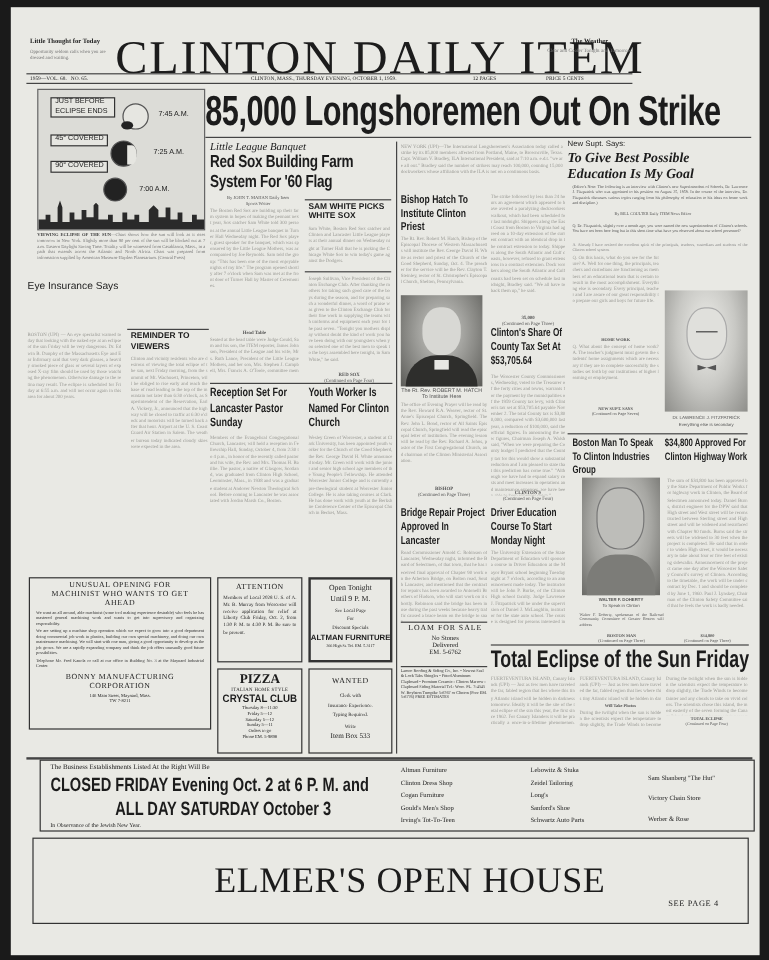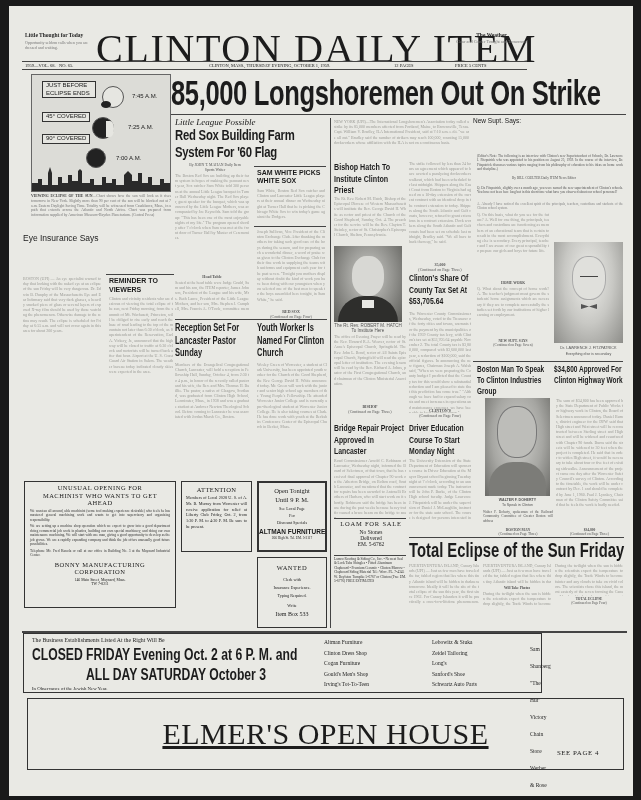--- a/index.html
+++ b/index.html
@@ -78,21 +78,21 @@
   <div class="boxed center" style="left:15px;top:475px;width:152px;height:127px;">
     <div style="font-size:6.5px;line-height:7.5px;letter-spacing:0.5px;padding:2px 14px 0;">UNUSUAL OPENING FOR MACHINIST WHO WANTS TO GET AHEAD</div>
     <div style="font-size:3.6px;line-height:4.5px;text-align:justify;padding:2px 5px 0;color:#333;">We want an all around, able machinist (some tool making experience desirable) who feels he has mastered general machining work and wants to get into supervisory and organizing responsibility.</div>
     <div style="font-size:3.6px;line-height:4.5px;text-align:justify;padding:2px 5px 0;color:#333;">We are setting up a machine shop operation which we expect to grow into a good department doing commercial job work in plastics, building our own special machinery, and doing our own maintenance machining. We will start with one man, giving a good opportunity to develop as the job grows. We are a rapidly expanding company and think the job offers unusually good future possibilities.</div>
     <div style="font-size:3.6px;line-height:4.5px;text-align:justify;padding:2px 5px 0;color:#333;">Telephone Mr. Fred Kanola or call at our office in Building No. 3 at the Maynard Industrial Center.</div>
     <div style="font-size:6.5px;line-height:7.5px;letter-spacing:0.5px;padding:3px 16px 0;">BONNY MANUFACTURING CORPORATION</div>
     <div style="font-size:3.8px;margin-top:2px;">146 Main Street, Maynard, Mass.</div>
     <div style="font-size:3.8px;">TW 7-8211</div>
   </div>
 
-  <div class="abs serif" style="left:166px;top:111px;font-size:9px;font-style:italic;">Little League Possible</div>
+  <div class="abs serif" style="left:166px;top:111px;font-size:9px;font-style:italic;">Little League Banquet</div>
   <div class="abs sans" style="left:166px;top:121px;width:200px;font-size:14.5px;line-height:17px;font-weight:bold;transform:scaleX(0.78);transform-origin:left top;letter-spacing:-0.3px;">Red Sox Building Farm System For '60 Flag</div>
   <div class="abs" style="left:176px;top:157px;width:60px;font-size:3.8px;line-height:4.5px;text-align:center;color:#555;">By JOHN T. MAHAN  Daily Item Sports Writer</div>
   <div class="abs filler" style="left:166px;top:167px;width:74px;height:100px;">The Boston Red Sox are building up their farm system in hopes of making the pennant next year, Sox catcher Sam White told 300 persons at the annual Little League banquet in Turner Hall Wednesday night. The Red Sox player, guest speaker for the banquet, which was sponsored by the Little League Mothers, was accompanied by Joe Reynolds. Sam told the group: "This has been one of the most enjoyable nights of my life." The program opened shortly after 7 o'clock when Sam was met at the front door of Turner Hall by Master of Ceremonies.</div>
   <div class="abs" style="left:166px;top:268px;width:74px;text-align:center;font-size:4px;font-weight:bold;color:#555;">Head Table</div>
   <div class="abs filler" style="left:166px;top:274px;width:74px;height:32px;">Seated at the head table were Judge Gould, Sam and his son, the ITEM reporter, James Johnson, President of the League and his wife, Mrs. Ruth Lance, President of the Little League Mothers, and her son, Mrs. Stephen J. Campbell, Mrs. Francis A. O'Toole, committee members and</div>
 
   <div class="rule" style="left:245px;top:160px;width:72px;height:1.2px;"></div>
   <div class="abs sans" style="left:248px;top:163px;width:72px;font-size:7px;line-height:8px;font-weight:bold;">SAM WHITE PICKS WHITE SOX</div>
   <div class="abs filler" style="left:248px;top:182px;width:68px;height:38px;">Sam White, Boston Red Sox catcher and Clinton and Lancaster Little League players at their annual dinner on Wednesday night at Turner Hall that he is picking the Chicago White Sox to win today's game against the Dodgers.</div>
   <div class="rule" style="left:245px;top:220px;width:72px;height:0.8px;"></div>
@@ -116,20 +116,31 @@
   <div class="boxed center" style="left:248px;top:475px;width:70px;height:71px;border-width:2px;">
     <div style="font-size:6.5px;margin-top:4px;">Open Tonight</div>
     <div style="font-size:6.5px;margin-top:2px;">Until 9 P. M.</div>
     <div style="font-size:4.2px;margin-top:3px;">See Local Page</div>
     <div style="font-size:4.2px;margin-top:2px;">For</div>
     <div style="font-size:4.2px;margin-top:2px;">Discount Specials</div>
     <div class="sans" style="font-size:6.5px;font-weight:bold;margin-top:3px;white-space:nowrap;">ALTMAN FURNITURE</div>
     <div style="font-size:3.4px;margin-top:1px;">266 High St. Tel. EM. 5-3117</div>
   </div>
 
+  <div class="boxed center" style="left:172px;top:551px;width:71px;height:71px;">
+    <div style="font-size:11px;font-weight:bold;line-height:11px;margin-top:3px;">PIZZA</div>
+    <div style="font-size:4px;letter-spacing:0.3px;">ITALIAN HOME STYLE</div>
+    <div class="sans" style="font-size:9px;line-height:11px;font-weight:bold;transform:scaleX(0.9);">CRYSTAL CLUB</div>
+    <div style="font-size:3.8px;line-height:4.8px;">Thursday 8—11:30</div>
+    <div style="font-size:3.8px;line-height:4.8px;">Friday 5—12</div>
+    <div style="font-size:3.8px;line-height:4.8px;">Saturday 5—12</div>
+    <div style="font-size:3.8px;line-height:4.8px;">Sunday 5—11</div>
+    <div style="font-size:3.8px;line-height:4.8px;">Orders to go</div>
+    <div style="font-size:3.8px;line-height:4.8px;">Phone EM. 5-9898</div>
+  </div>
   <div class="boxed center" style="left:248px;top:551px;width:70px;height:71px;">
     <div style="font-size:6.5px;letter-spacing:0.5px;margin-top:6px;">WANTED</div>
     <div style="font-size:4.2px;margin-top:6px;">Clerk with</div>
     <div style="font-size:4.2px;margin-top:3px;">Insurance Experience.</div>
     <div style="font-size:4.2px;margin-top:3px;">Typing Required.</div>
     <div style="font-size:4.2px;margin-top:5px;">Write</div>
     <div style="font-size:6px;margin-top:3px;">Item Box 533</div>
   </div>
 
   <div class="rule" style="left:321px;top:112px;width:0.8px;height:510px;"></div>
@@ -172,20 +183,21 @@
   <div class="abs center" style="left:325px;top:514px;width:74px;">
     <div style="font-size:6.5px;letter-spacing:0.8px;">LOAM FOR SALE</div>
     <div style="font-size:5.5px;margin-top:2px;">No Stones</div>
     <div style="font-size:5.5px;">Delivered</div>
     <div style="font-size:5.5px;">EM. 5-6762</div>
   </div>
   <div class="rule" style="left:325px;top:549px;width:72px;height:0.6px;"></div>
   <div class="abs" style="left:325px;top:551px;width:72px;height:48px;font-size:3.5px;line-height:4.4px;color:#333;overflow:hidden;">Lamco Roofing &amp; Siding Co., Inc. • Newest Seal &amp; Lock Tabs Shingles • Fitted Aluminum Clapboard • Premium Ceramic - Clinton Marrow - Clapboard Siding Material Tel.: Worc. PL. 7-4345  W. Boylston Tumpike 5-6767 or Clinton (Free EM. 5-6776) FREE ESTIMATES</div>
 
   <div class="abs sans" style="left:464px;top:111px;font-size:6.5px;">New Supt. Says:</div>
+  <div class="abs serif" style="left:464px;top:120px;width:150px;font-size:11.5px;line-height:13px;font-style:italic;font-weight:bold;">To Give Best Possible Education Is My Goal</div>
   <div class="abs" style="left:468px;top:148px;width:146px;font-size:3.4px;line-height:4.3px;color:#555;text-align:justify;">(Editor's Note: The following is an interview with Clinton's new Superintendent of Schools, Dr. Lawrence J. Fitzpatrick who was appointed to his position on August 25, 1959. In the course of the interview, Dr. Fitzpatrick discusses various topics ranging from his philosophy of education to his ideas on home work and discipline.)</div>
   <div class="abs" style="left:500px;top:170px;width:70px;font-size:3.4px;line-height:4.3px;text-align:center;color:#555;">By BILL COULTER  Daily ITEM News Editor</div>
   <div class="abs" style="left:468px;top:180px;width:146px;font-size:3.4px;line-height:4.3px;color:#555;text-align:justify;">Q. Dr. Fitzpatrick, slightly over a month ago, you were named the new superintendent of Clinton's schools. You have not been here long but in this short time what have you observed about our school personnel?</div>
   <div class="abs" style="left:468px;top:196px;width:146px;font-size:3.4px;line-height:4.3px;color:#888;text-align:justify;">A. Already I have noticed the excellent spirit of the principals, teachers, custodians and students of the Clinton school system.</div>
   <div class="abs filler" style="left:468px;top:206px;width:72px;height:68px;">Q. On this basis, what do you see for the future? A. Well for one thing, the principals, teachers and custodians are functioning as members of an educational team that is certain to result in the most accomplishment. Everything else is secondary. Every principal, teacher and I are aware of our great responsibility to prepare our girls and boys for future life.</div>
   <div class="abs" style="left:468px;top:275px;width:72px;font-size:3.6px;font-weight:bold;text-align:center;color:#555;">HOME WORK</div>
   <div class="abs filler" style="left:468px;top:280px;width:72px;height:52px;">Q. What about the concept of home work? A. The teacher's judgment must govern the students' home assignments which are necessary if they are to complete successfully the studies set forth by our institutions of higher learning or employment.</div>
   <div class="abs center" style="left:468px;top:333px;width:72px;font-size:3.6px;color:#555;">
     <div style="font-weight:bold;">NEW SUPT. SAYS</div>
     <div>(Continued on Page Seven)</div>
@@ -226,21 +238,21 @@
   <div class="abs filler" style="left:474px;top:557px;width:68px;height:22px;">FUERTEVENTURA ISLAND, Canary Islands (UPI) — Just as few men have traveled the far, fabled region that lies where this tiny Atlantic island will be hidden in darkness tomorrow. Ideally it will be the site of the total eclipse of the sun this year, the first since 1962. For Canary Islanders it will be practically a once-in-a-lifetime phenomenon. For the scientists who have been flocking here from many parts of the world during the past weeks, it is the focal point of year and future months of hard work. The solar eclipse will occur when the moon, orbiting the earth, slips across the line of sight between observers here and the sun. Looking through dark glasses against the glare of the sun, an observer will see the moon gradually sliding across the face of the sun until it is completely covered.</div>
   <div class="abs" style="left:474px;top:580px;width:68px;font-size:3.6px;font-weight:bold;text-align:center;color:#555;">Will Take Photos</div>
   <div class="abs filler" style="left:474px;top:585px;width:68px;height:15px;">During the twilight when the sun is hidden the scientists expect the temperature to drop slightly, the Trade Winds to become fainter and any clouds to take on vivid colors. The scientists chose this island, the most easterly of the seven forming the Canary Island archipelago, because it is nearest to the West African coast. Here, right in the center of the band, scientists from the United States, Great Britain, Germany, Holland and Spain have taken up their positions.</div>
   <div class="abs filler" style="left:546px;top:557px;width:68px;height:33px;">During the twilight when the sun is hidden the scientists expect the temperature to drop slightly, the Trade Winds to become fainter and any clouds to take on vivid colors. The scientists chose this island, the most easterly of the seven forming the Canary Island archipelago, because it is nearest to the West African coast. Here, right in the center of the band, scientists from the United States, Great Britain, Germany, Holland and Spain have taken up their positions.</div>
   <div class="abs center" style="left:546px;top:591px;width:68px;font-size:3.4px;color:#555;">
     <div style="font-weight:bold;">TOTAL ECLIPSE</div>
     <div>(Continued on Page Four)</div>
   </div>
 
   <div class="rule" style="left:13px;top:625px;width:605px;height:1.5px;"></div>
-  <div class="boxed" style="left:14px;top:627px;width:519px;height:60px;border-width:1px;text-decoration:underline;">
+  <div class="boxed" style="left:24px;top:627px;width:596px;height:60px;border-width:1px;text-decoration:underline;">
     <div class="abs" style="left:8px;top:3px;font-size:5.8px;">The Business Establishments Listed At the Right Will Be</div>
     <div class="abs sans" style="left:8px;top:12px;font-size:16px;font-weight:bold;white-space:nowrap;transform:scaleX(0.76);transform-origin:left top;">CLOSED FRIDAY Evening Oct. 2 at 6 P. M. and</div>
     <div class="abs sans" style="left:62px;top:32px;font-size:16px;font-weight:bold;white-space:nowrap;transform:scaleX(0.76);transform-origin:left top;">ALL DAY SATURDAY October 3</div>
     <div class="abs" style="left:8px;top:52px;font-size:4.8px;">In Observance of the Jewish New Year.</div>
 
     <div class="abs" style="left:300px;top:3px;font-size:5.5px;line-height:10.5px;">
       <div>Altman Furniture</div>
       <div>Clinton Dress Shop</div>
       <div>Cogan Furniture</div>
       <div>Gould's Men's Shop</div>
@@ -254,17 +266,17 @@
       <div>Schwartz Auto Parts</div>
     </div>
     <div class="abs" style="left:506px;top:7px;font-size:5.5px;line-height:17px;">
       <div>Sam Shanberg "The Hut"</div>
       <div>Victory Chain Store</div>
       <div>Werber &amp; Rose</div>
     </div>
   </div>
 
   <div class="boxed" style="left:18px;top:692px;width:597px;height:72px;border-width:1px;">
-    <div class="abs serif" style="left:0;top:18px;width:100%;text-align:center;font-size:30px;letter-spacing:0.5px;text-decoration:underline;">ELMER'S OPEN HOUSE</div>
+    <div class="abs serif" style="left:16px;top:18px;width:100%;text-align:center;font-size:30px;letter-spacing:0.5px;">ELMER'S OPEN HOUSE</div>
     <div class="abs serif" style="right:24px;top:50px;font-size:7px;letter-spacing:0.5px;">SEE PAGE 4</div>
   </div>
 
 </div>
 
 </body></html>

